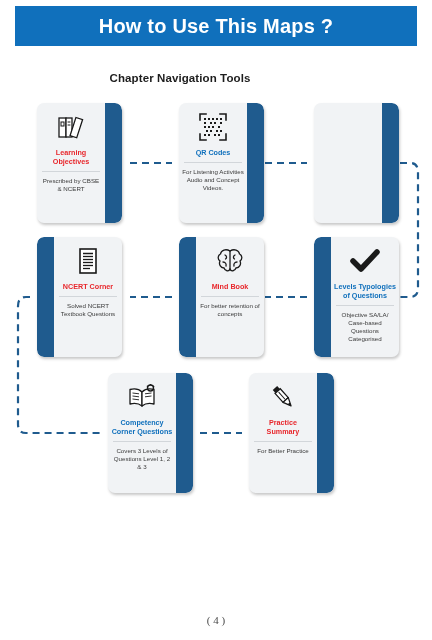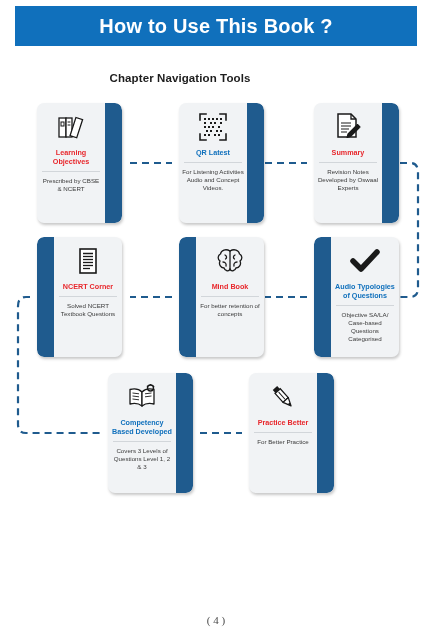--- a/index.html
+++ b/index.html
@@ -84,21 +84,21 @@
     position:absolute;left:0;bottom:14px;width:432px;text-align:center;
     font-family:"Liberation Serif", serif;font-size:11px;color:#4a4a4a;
   }
 </style>
 </head>
 <body>
 
 <div class="page">
 
   <div class="header-bar">
-    <div class="header-title">How to Use This Book ?</div>
+    <div class="header-title">How to Use This Maps ?</div>
   </div>
 
   <div class="section-title">Chapter Navigation Tools</div>
 
   <div class="flow">
 
     <svg class="connectors" viewBox="0 0 432 640">
       <g fill="none" stroke="#1f5b8e" stroke-width="2.2" stroke-dasharray="7 5" stroke-linecap="butt">
 
         <line x1="126" y1="163" x2="168" y2="163"></line>
@@ -172,47 +172,29 @@
                 <rect x="11" y="17" width="2" height="2"></rect>
               <rect x="17" y="17" width="2" height="2"></rect>
                 <rect x="21" y="17" width="2" height="2"></rect>
               <rect x="5" y="21" width="2" height="2"></rect>
                 <rect x="9" y="21" width="2" height="2"></rect>
               <rect x="15" y="21" width="2" height="2"></rect>
                 <rect x="19" y="21" width="2" height="2"></rect>
             </g>
           </svg>
         </div>
-        <div class="card-title blue">QR Latest</div>
+        <div class="card-title blue">QR Codes</div>
         <div class="divider"></div>
         <div class="card-desc">For Listening Activities Audio and Concept Videos.</div>
       </div>
 
     </div>
 
     <div class="card spine-right" style="left:310px;top:103px;">
       <div class="spine"></div>
-      <div class="card-inner">
-        <div class="card-icon">
-          <svg width="28" height="30" viewBox="0 0 28 30">
-            <path d="M4 2 H17 L22 7 V25 H4 Z" fill="#fff" stroke="#1a1a1a" stroke-width="1.5"></path>
-            <path d="M17 2 V7 H22" fill="none" stroke="#1a1a1a" stroke-width="1.3"></path>
-            <g stroke="#1a1a1a" stroke-width="1.1">
-              <line x1="7" y1="11" x2="17" y2="11"></line>
-              <line x1="7" y1="14" x2="17" y2="14"></line>
-              <line x1="7" y1="17" x2="15" y2="17"></line>
-              <line x1="7" y1="20" x2="13" y2="20"></line>
-            </g>
-            <path d="M23.5 12.5 L26 15 L16.5 24.5 L13 25.5 L14 22 Z" fill="#1a1a1a" stroke="#1a1a1a" stroke-width="1.1" stroke-linejoin="round"></path>
-          </svg>
-        </div>
-        <div class="card-title red">Summary</div>
-        <div class="divider"></div>
-        <div class="card-desc">Revision Notes Developed by Oswaal Experts</div>
-      </div>
 
     </div>
 
     <div class="card spine-left" style="left:33px;top:237px;">
       <div class="spine"></div>
       <div class="card-inner">
         <div class="card-icon">
           <svg width="22" height="28" viewBox="0 0 22 28">
             <rect x="3" y="2" width="16" height="24" fill="#fff" stroke="#1a1a1a" stroke-width="1.6"></rect>
             <g stroke="#1a1a1a" stroke-width="1.3">
@@ -256,21 +238,21 @@
     </div>
 
     <div class="card spine-left" style="left:310px;top:237px;">
       <div class="spine"></div>
       <div class="card-inner">
         <div class="card-icon">
           <svg width="30" height="24" viewBox="0 0 30 24">
             <path d="M3 12 L11 20 L27 3" fill="none" stroke="#1a1a1a" stroke-width="5.5" stroke-linecap="round" stroke-linejoin="round"></path>
           </svg>
         </div>
-        <div class="card-title blue">Audio Typologies of Questions</div>
+        <div class="card-title blue">Levels Typologies of Questions</div>
         <div class="divider"></div>
         <div class="card-desc">Objective SA/LA/ Case-based Questions Categorised</div>
       </div>
 
     </div>
 
     <div class="card spine-right" style="left:104px;top:373px;">
       <div class="spine"></div>
       <div class="card-inner">
         <div class="card-icon">
@@ -287,42 +269,42 @@
               <line x1="18" y1="12.8" x2="24.5" y2="12"></line>
             </g>
             <g fill="none" stroke="#1a1a1a" stroke-width="1.4">
               <circle cx="23.5" cy="4" r="3"></circle>
               <line x1="23.5" y1="0" x2="23.5" y2="1.3"></line>
               <line x1="27.2" y1="2" x2="26.1" y2="2.6"></line>
               <line x1="20.9" y1="2" x2="19.9" y2="2.6"></line>
             </g>
           </svg>
         </div>
-        <div class="card-title blue">Competency Based Developed</div>
+        <div class="card-title blue">Competency Corner Questions</div>
         <div class="divider"></div>
         <div class="card-desc">Covers 3 Levels of Questions Level 1, 2 &amp; 3</div>
       </div>
 
     </div>
 
     <div class="card spine-right" style="left:245px;top:373px;">
       <div class="spine"></div>
       <div class="card-inner">
         <div class="card-icon">
           <svg width="28" height="28" viewBox="0 0 28 28">
             <g transform="rotate(-42 14 14)">
               <path d="M11 2 H17 V6 H11 Z" fill="#1a1a1a"></path>
               <rect x="10.5" y="6" width="7" height="12" fill="#fff" stroke="#1a1a1a" stroke-width="1.3"></rect>
               <line x1="14" y1="7.5" x2="14" y2="17" stroke="#1a1a1a" stroke-width="1"></line>
               <path d="M10.5 18 L17.5 18 L14 26 Z" fill="#fff" stroke="#1a1a1a" stroke-width="1.3" stroke-linejoin="round"></path>
               <path d="M12.6 22.5 L15.4 22.5 L14 26 Z" fill="#1a1a1a"></path>
             </g>
           </svg>
         </div>
-        <div class="card-title red">Practice Better</div>
+        <div class="card-title red">Practice Summary</div>
         <div class="divider"></div>
         <div class="card-desc">For Better Practice</div>
       </div>
     </div>
 
   </div>
 
   <div class="page-number">( 4 )</div>
 
 </div>

